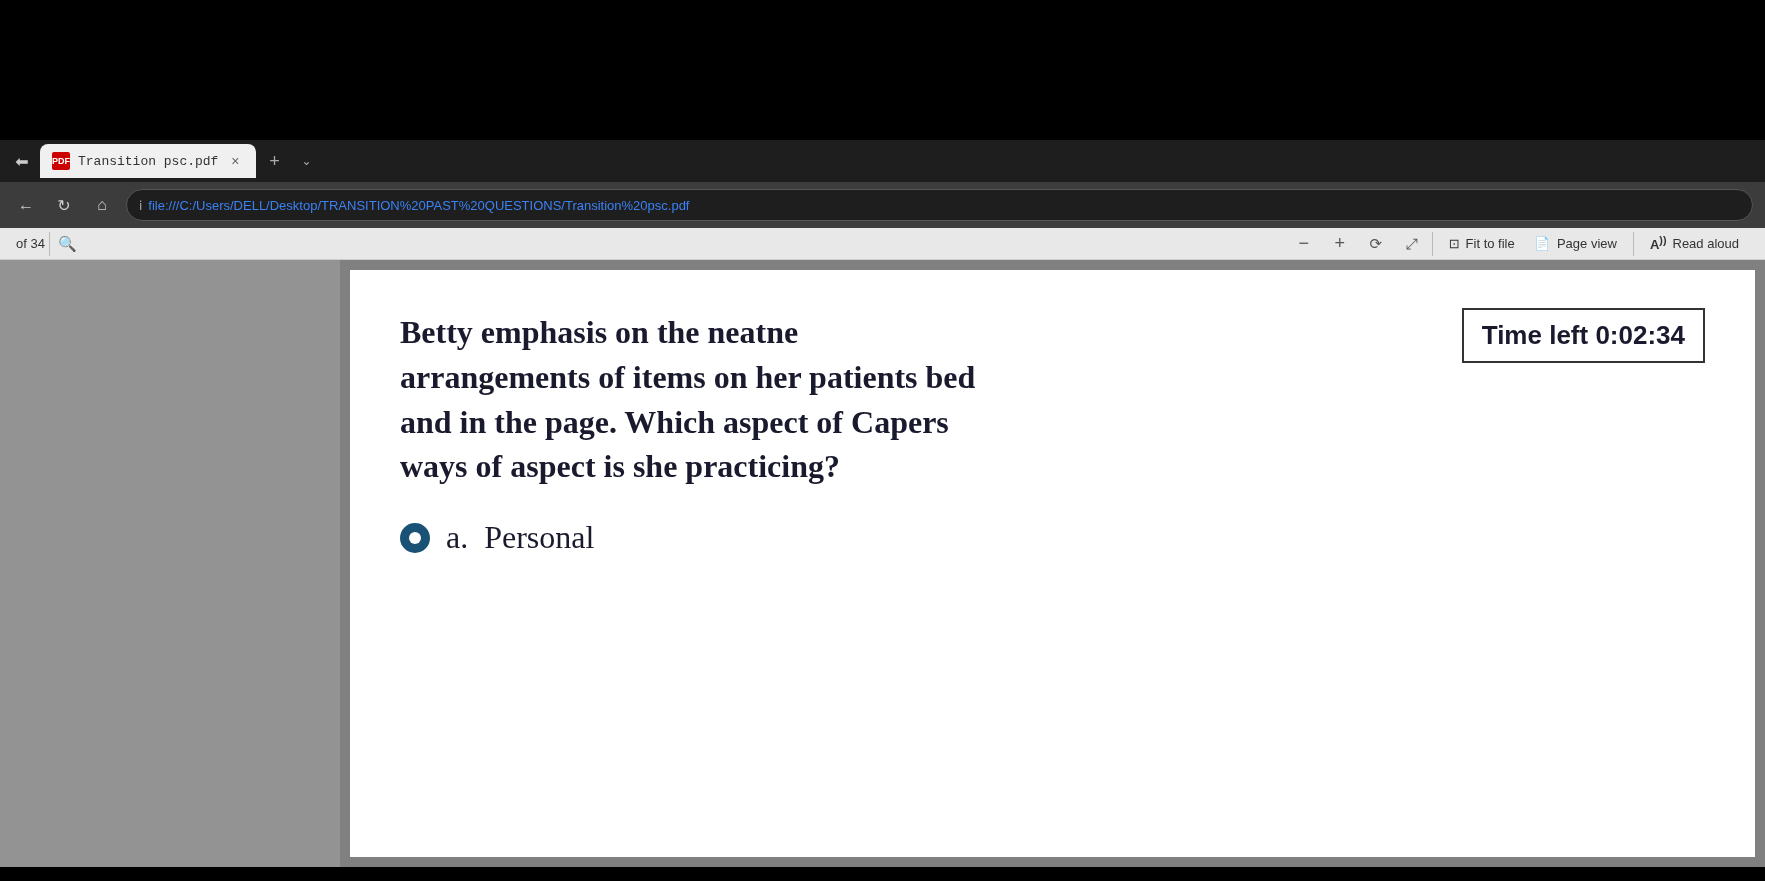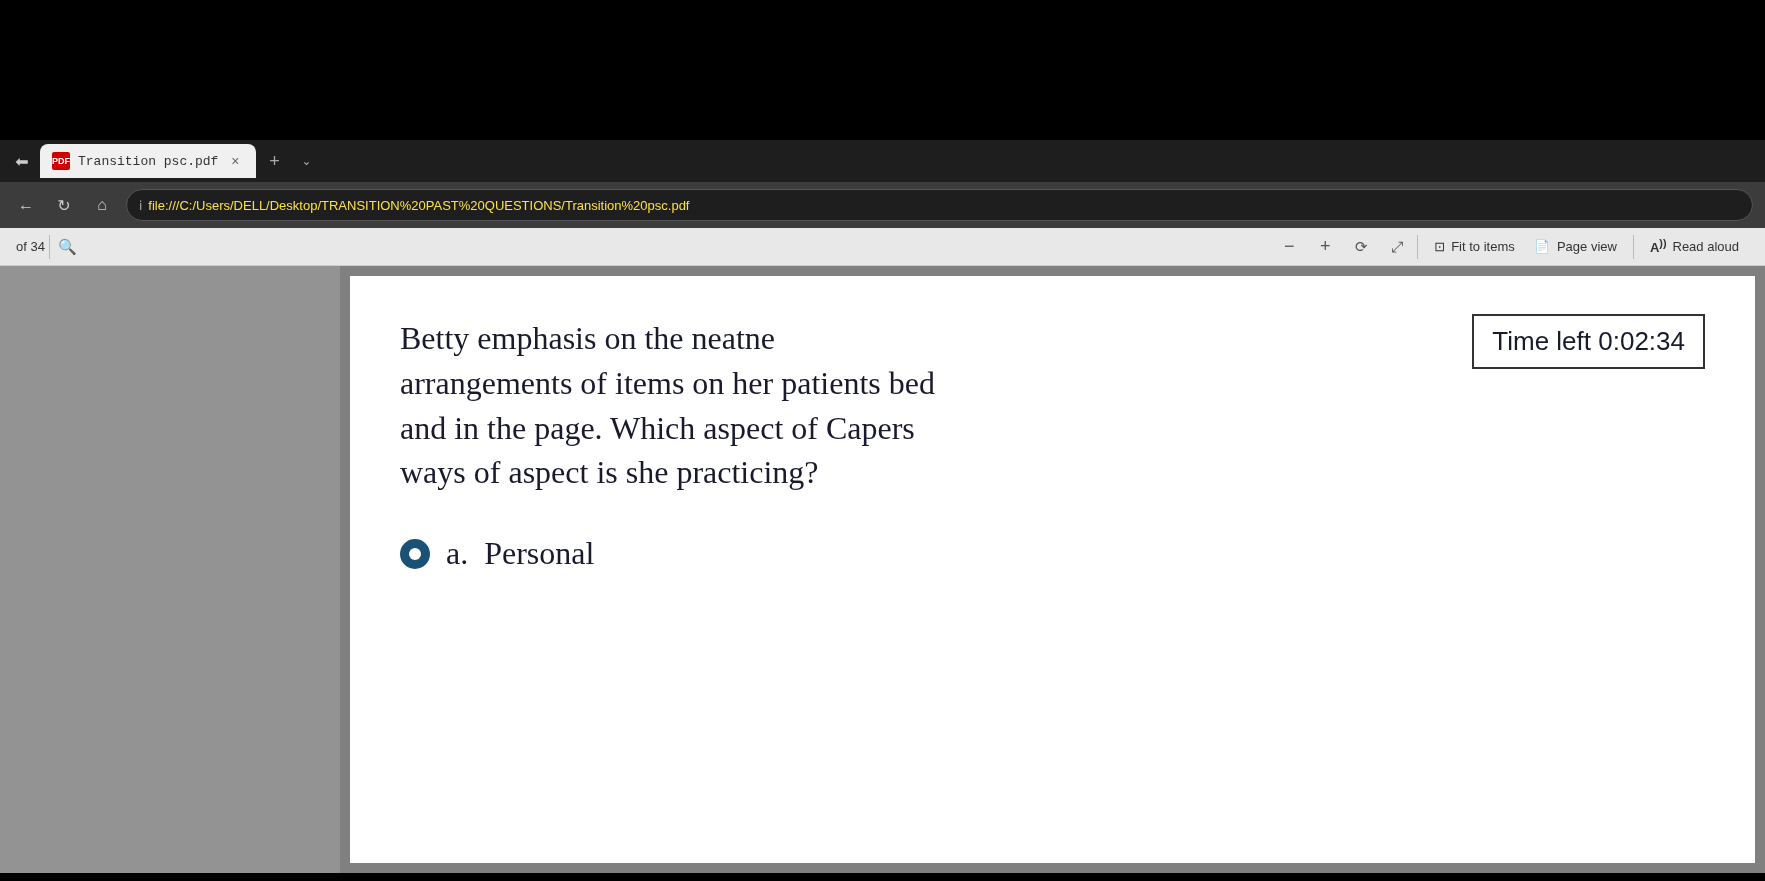--- a/index.html
+++ b/index.html
@@ -143,28 +143,28 @@
       gap: 6px;
     }
 
     .url-icon {
       color: #aaa;
       font-size: 13px;
     }
 
     .url-text {
       font-size: 13px;
-      color: #fde047;
+      color: #3b82f6;
     }
 
     
     .pdf-toolbar {
       display: flex;
       align-items: center;
-      height: 38px;
+      height: 32px;
       background: #e8e8e8;
       border-bottom: 1px solid #ccc;
       padding: 0 16px;
     }
 
     .page-indicator {
       font-size: 13px;
       color: #333;
       display: flex;
       align-items: center;
@@ -299,36 +299,36 @@
       flex: 1;
       background: white;
       margin: 10px;
       padding: 40px 50px;
       position: relative;
       overflow: hidden;
     }
 
     .pdf-question-text {
       font-size: 32px;
-      font-weight: 400;
+      font-weight: 700;
       color: #1a1a2e;
       line-height: 1.4;
-      margin-bottom: 40px;
+      margin-bottom: 30px;
       font-family: 'Georgia', serif;
     }
 
     .time-tooltip {
       position: absolute;
       top: 38px;
       right: 50px;
       background: white;
       border: 2px solid #333;
       padding: 10px 18px;
       font-size: 26px;
-      font-weight: 400;
+      font-weight: 700;
       color: #1a1a2e;
       z-index: 10;
     }
 
     .pdf-answer {
       display: flex;
       align-items: center;
       gap: 16px;
       margin-top: 30px;
       font-size: 32px;
@@ -415,21 +415,21 @@
       </div>
       <div class="expand-btn">
         <span>⤢</span>
       </div>
     </div>
 
     <div class="toolbar-divider"></div>
 
     <button class="fit-page-btn">
       <span>⊡</span>
-      <span>Fit to items</span>
+      <span>Fit to file</span>
     </button>
 
     <button class="page-view-btn">
       <span>📄</span>
       <span>Page view</span>
     </button>
 
     <div class="toolbar-divider"></div>
 
     <button class="read-aloud-btn">

